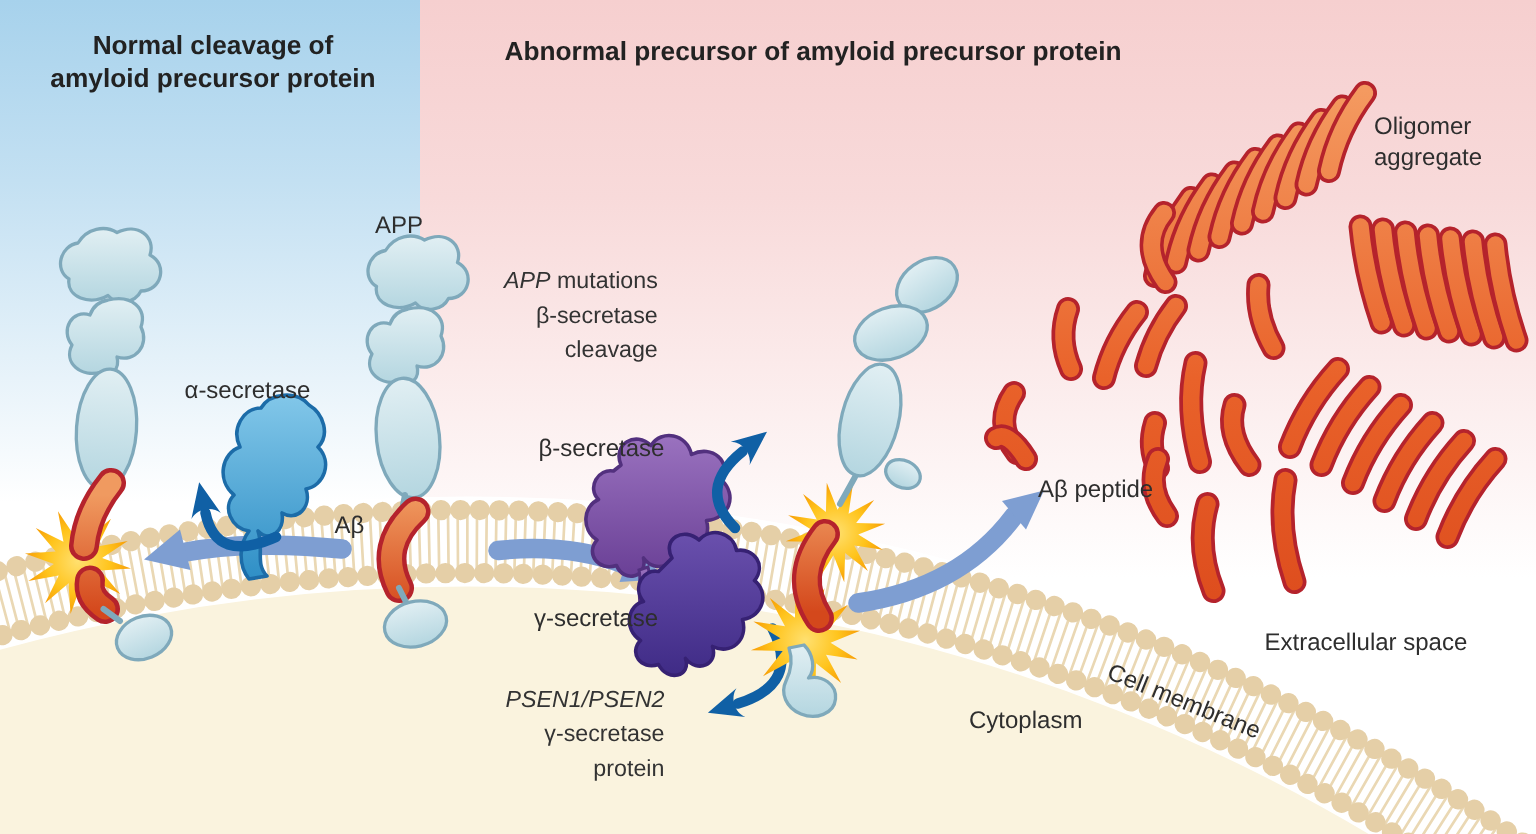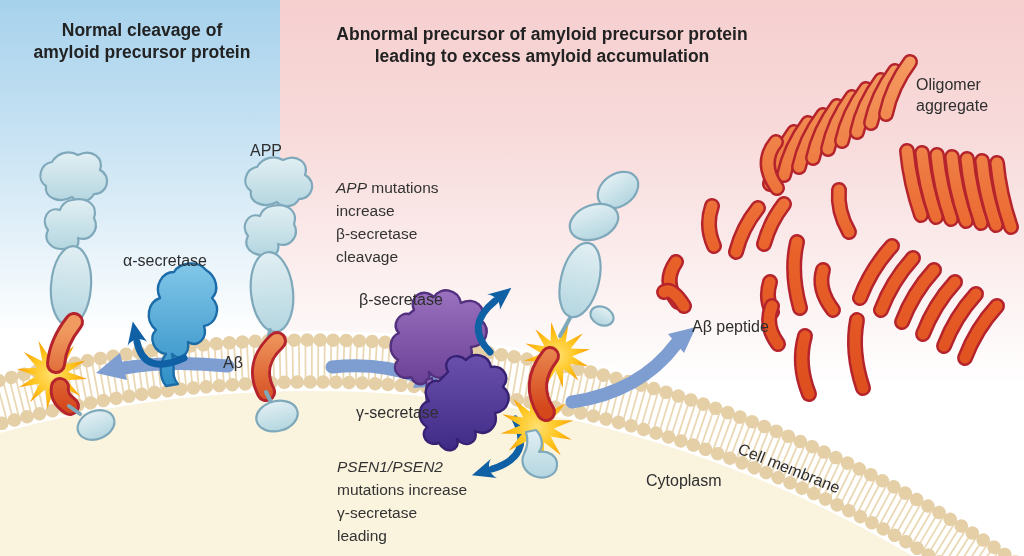--- a/index.html
+++ b/index.html
@@ -5,21 +5,21 @@
   html,body{margin:0;padding:0;background:#fff;}
   .canvas{position:relative;width:1024px;height:556px;overflow:hidden;background:#fff;
           font-family:"Liberation Sans",sans-serif;}
   .bgL{position:absolute;left:0;top:0;width:280px;height:430px;
        background:linear-gradient(180deg,#a7d2ec 0%,#c3e0f2 28%,rgba(255,255,255,0) 78%);}
   .bgR{position:absolute;left:280px;top:0;width:744px;height:470px;
        background:linear-gradient(180deg,#f6cfcf 0%,#f8dada 28%,rgba(255,255,255,0) 82%);}
   svg.art{position:absolute;left:0;top:0;}
   .ttl{position:absolute;color:#222;font-weight:bold;font-size:17.5px;line-height:21.5px;text-align:center;}
   .lbl{position:absolute;color:#2e2e2e;font-size:16px;white-space:nowrap;}
-  .ann{position:absolute;color:#333;font-size:15.5px;line-height:23px;}
+  .ann{position:absolute;color:#333;font-size:15.5px;line-height:23px;text-align:right;}
   .it{font-style:italic;}
   .wrap2{white-space:normal;width:92px;line-height:21px;}
   .rot{transform:rotate(22deg);transform-origin:left top;}
   .ro{fill:none;stroke:#b5232c;stroke-width:16;stroke-linecap:round;}
   .ri{fill:none;stroke:url(#og);stroke-width:11;stroke-linecap:round;}
   .apO{fill:none;stroke:#b5232c;stroke-width:20;stroke-linecap:round;}
   .apI{fill:none;stroke:url(#og2);stroke-width:14;stroke-linecap:round;}
   .lb{fill:url(#lb);stroke:#7fa9bb;stroke-width:2.2;stroke-linejoin:round;}
   .neck{fill:none;stroke:#7fa9bb;stroke-width:4;stroke-linecap:round;}
   .darr{fill:none;stroke:#1060a5;stroke-width:7;stroke-linecap:round;}
@@ -234,38 +234,36 @@
         <path d="M664,292 Q672,287 684,306" class="ri"></path>
       </g>
   </svg>
 
   <div class="ttl" style="left:8px;top:20px;width:268px;">
     <div>Normal cleavage of</div>
     <div>amyloid precursor protein</div>
   </div>
   <div class="ttl" style="left:292px;top:24px;width:500px;">
     <div>Abnormal precursor of amyloid precursor protein</div>
-    <div>leading to excess amyloid accumulation</div>
   </div>
 
   <div class="lbl" style="left:250px;top:142px;">APP</div>
   <div class="lbl" style="left:123px;top:252px;">α-secretase</div>
-  <div class="lbl" style="left:223px;top:354px;">Aβ</div>
+  <div class="lbl" style="left:223px;top:342px;">Aβ</div>
   <div class="lbl" style="left:359px;top:291px;">β-secretase</div>
   <div class="lbl" style="left:356px;top:404px;">γ-secretase</div>
   <div class="lbl" style="left:668px;top:318px;margin-left:24px;">Aβ peptide</div>
   <div class="lbl wrap2" style="left:916px;top:62px;margin-top:12px;">Oligomer aggregate</div>
+  <div class="lbl" style="left:843px;top:420px;">Extracellular space</div>
   <div class="lbl rot" style="left:742px;top:440px;">Cell membrane</div>
   <div class="lbl" style="left:646px;top:472px;">Cytoplasm</div>
 
   <div class="ann" style="left:336px;top:176px;">
     <div><span class="it">APP</span><span> mutations</span></div>
-    <div>increase</div>
     <div>β-secretase</div>
     <div>cleavage</div>
   </div>
   <div class="ann" style="left:337px;top:455px;">
     <div><span class="it">PSEN1/PSEN2</span></div>
-    <div>mutations increase</div>
     <div>γ-secretase</div>
-    <div>leading</div>
+    <div>protein</div>
   </div>
 </div>
 
 </body></html>

